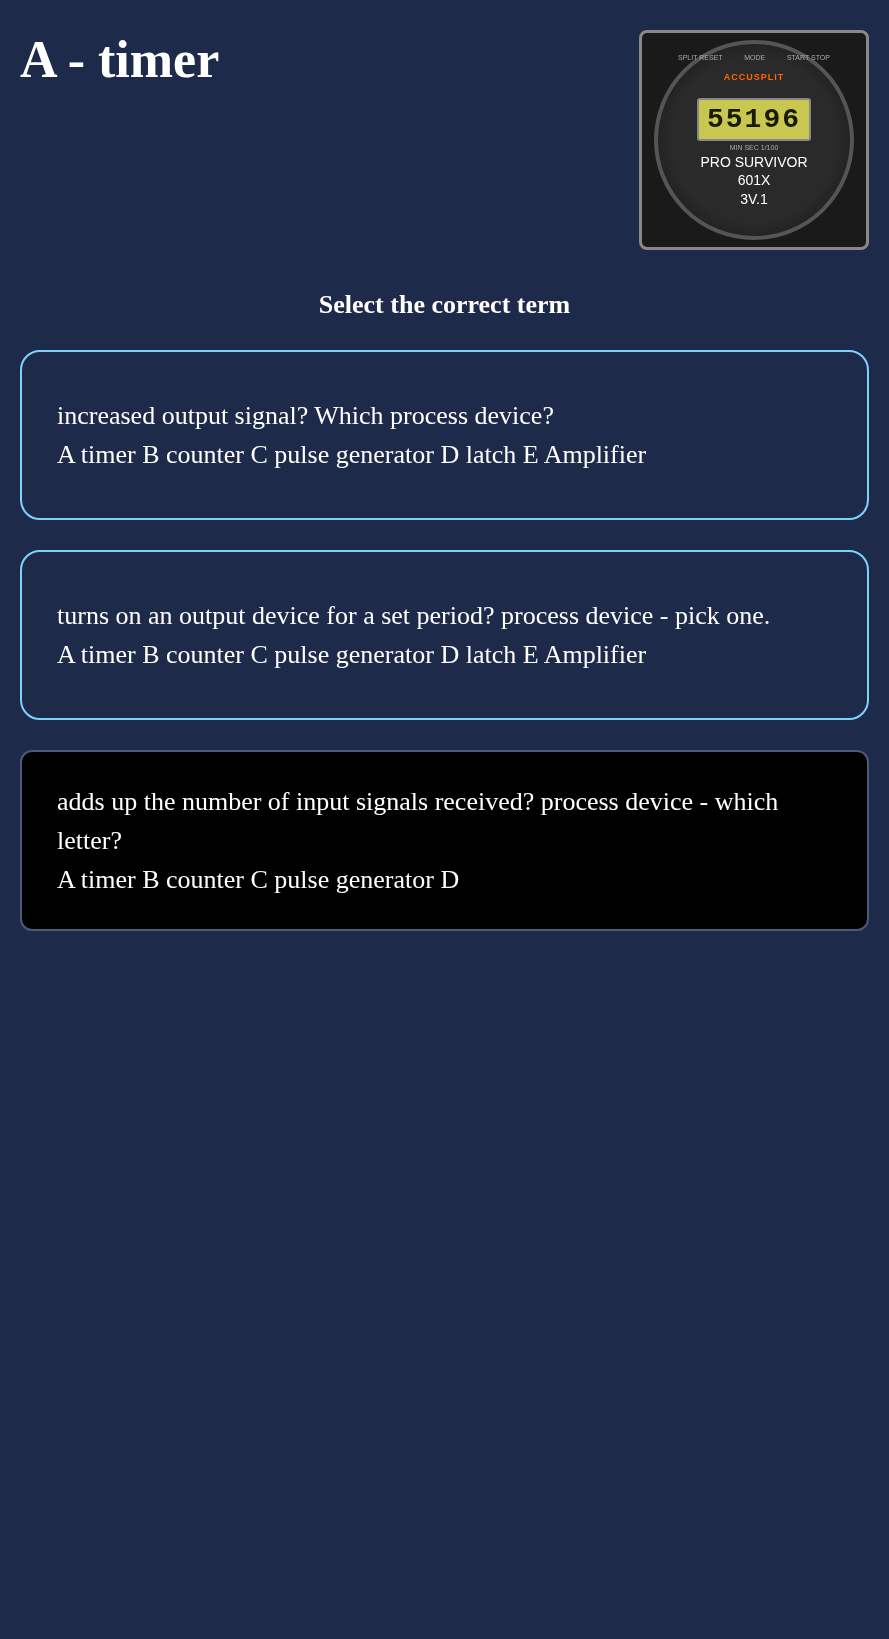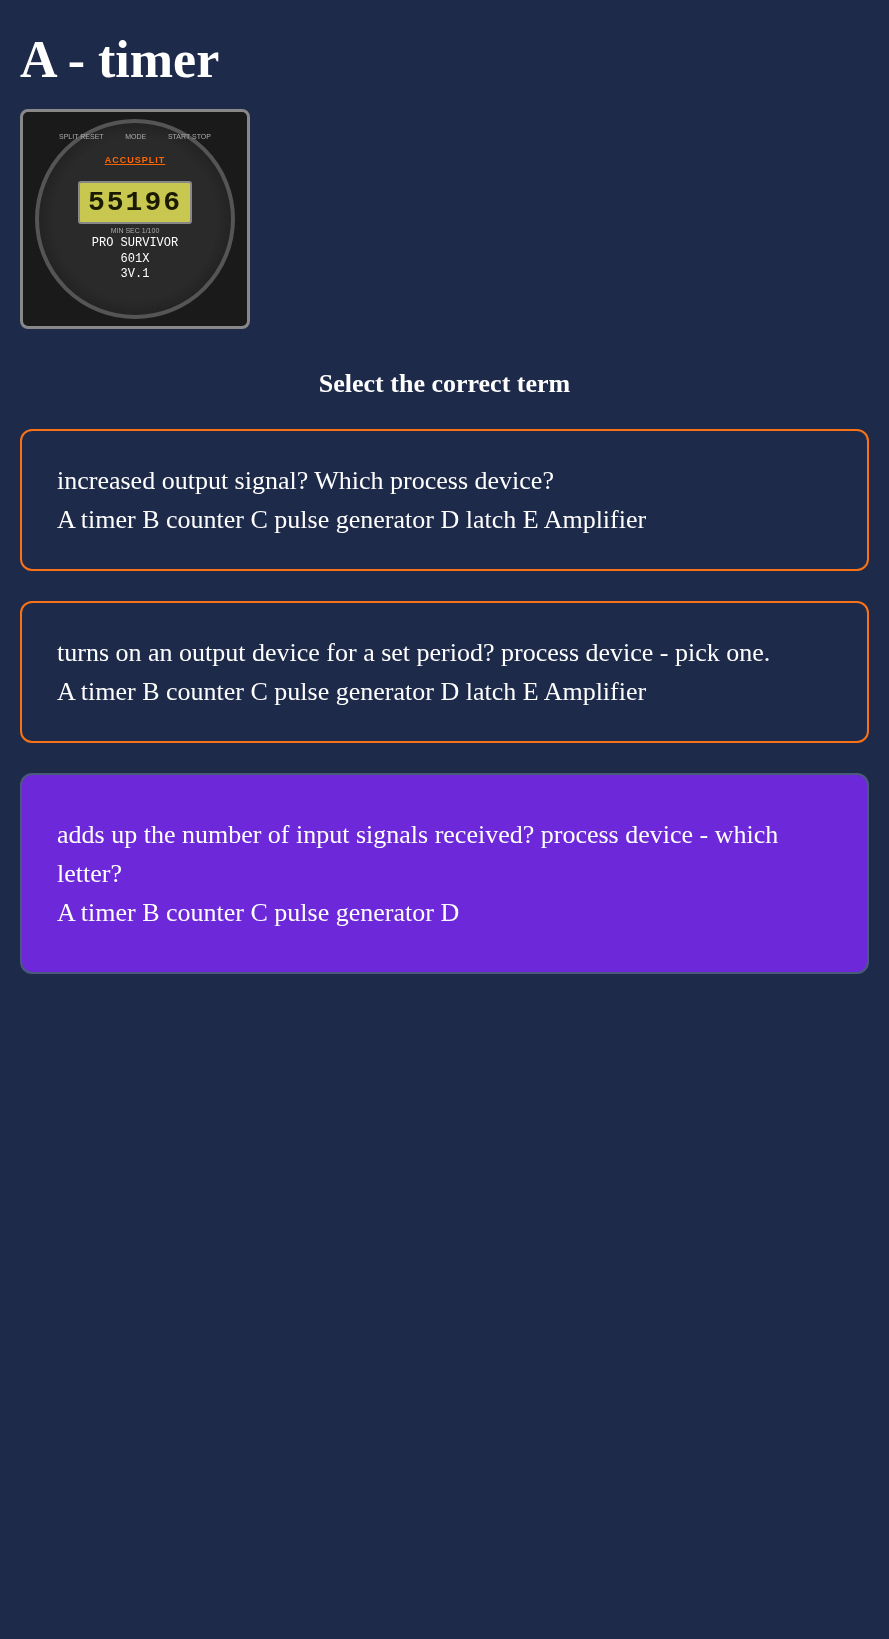--- a/index.html
+++ b/index.html
@@ -22,21 +22,20 @@
       font-weight: bold;
       color: #ffffff;
       margin-bottom: 20px;
     }
 
     .header-section {
       display: flex;
       justify-content: space-between;
       align-items: flex-start;
       margin-bottom: 40px;
-      flex-direction: column;
     }
 
     .title-area {
       flex: 1;
     }
 
     .stopwatch-image {
       width: 230px;
       height: 220px;
       background-color: #1a1a1a;
@@ -64,21 +63,20 @@
       position: relative;
     }
 
     .stopwatch-brand {
       color: #ff6600;
       font-size: 9px;
       font-weight: bold;
       letter-spacing: 1px;
       font-family: Arial, sans-serif;
       margin-bottom: 16px;
-      text-decoration: underline;
     }
 
     .stopwatch-display {
       background-color: #c8c850;
       color: #1a1a00;
       font-size: 28px;
       font-weight: bold;
       font-family: 'Courier New', monospace;
       padding: 4px 8px;
       border-radius: 3px;
@@ -88,22 +86,22 @@
 
     .stopwatch-sub {
       color: #aaaaaa;
       font-size: 7px;
       font-family: Arial, sans-serif;
       margin-top: 3px;
     }
 
     .stopwatch-model {
       color: #ffffff;
-      font-size: 12px;
-      font-family: Liberation Mono, monospace;
+      font-size: 14px;
+      font-family: Liberation Sans, sans-serif;
       text-align: center;
       margin-top: 2px;
       line-height: 1.3;
     }
 
     .stopwatch-buttons-top {
       display: flex;
       justify-content: space-between;
       width: 100%;
       position: absolute;
@@ -122,39 +120,39 @@
       font-size: 26px;
       font-weight: bold;
       color: #ffffff;
       margin-bottom: 30px;
       margin-top: 40px;
       text-align: center;
     }
 
     .question-card {
       background-color: #1e2a4a;
-      border: 2px solid #f97316;
-      border-radius: 12px;
-      padding: 30px 35px;
+      border: 2px solid #7dd3fc;
+      border-radius: 20px;
+      padding: 44px 35px;
       margin-bottom: 30px;
       cursor: pointer;
     }
 
     .question-text {
       font-size: 26px;
       line-height: 1.5;
       color: #ffffff;
       font-family: Georgia, serif;
     }
 
     .partial-card {
-      background-color: #6d28d9;
+      background-color: #000000;
       border: 2px solid #4a5a7a;
       border-radius: 12px;
-      padding: 40px 35px;
+      padding: 30px 35px;
       margin-bottom: 10px;
     }
   </style>
 </head>
 <body>
 
 <div class="header-section">
   <div class="title-area">
     <div class="page-title">A - timer</div>
   </div>

